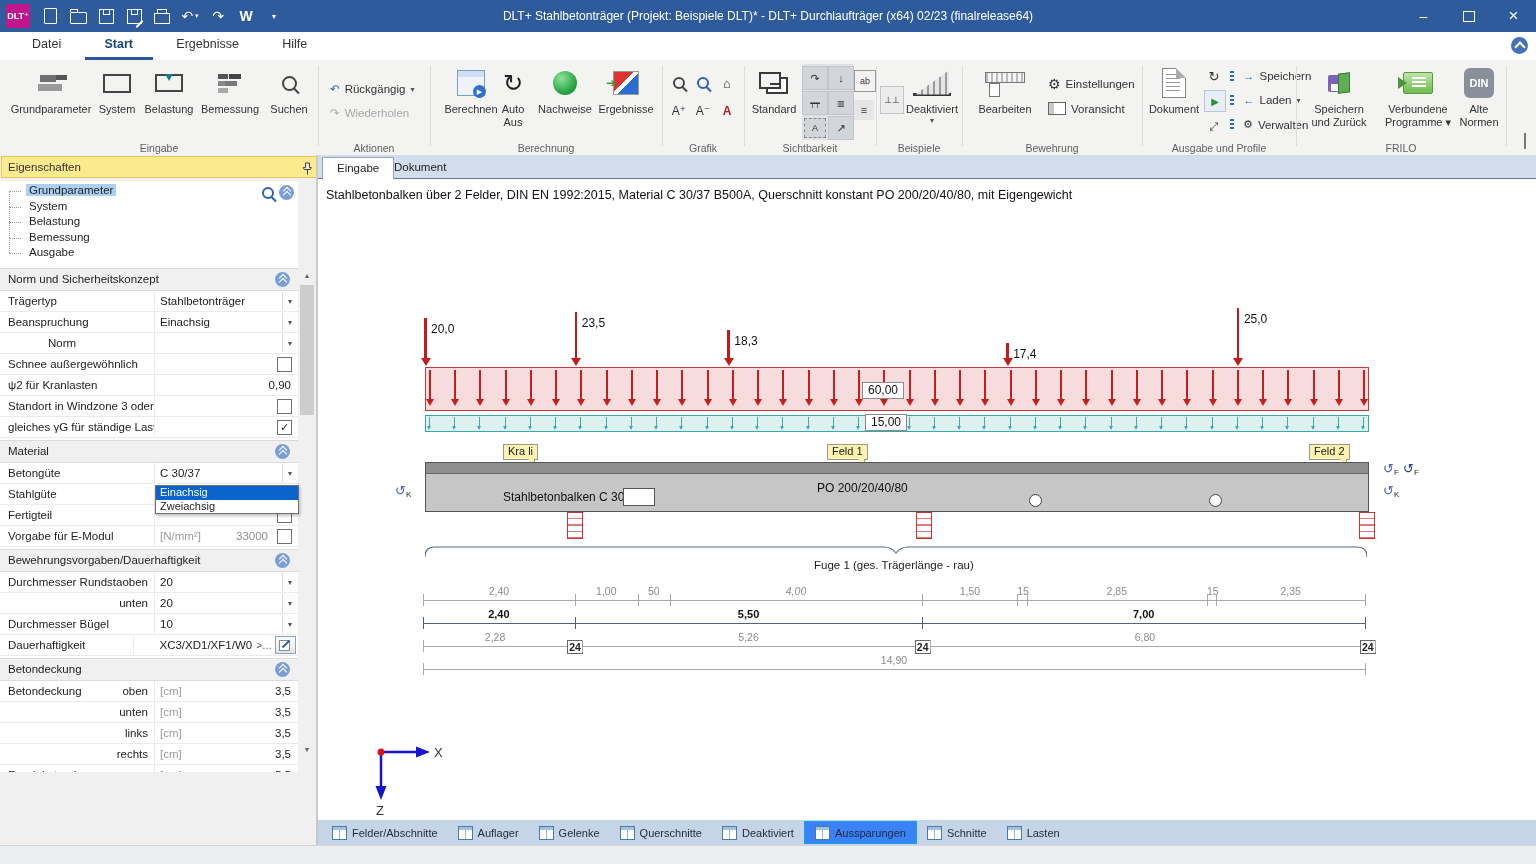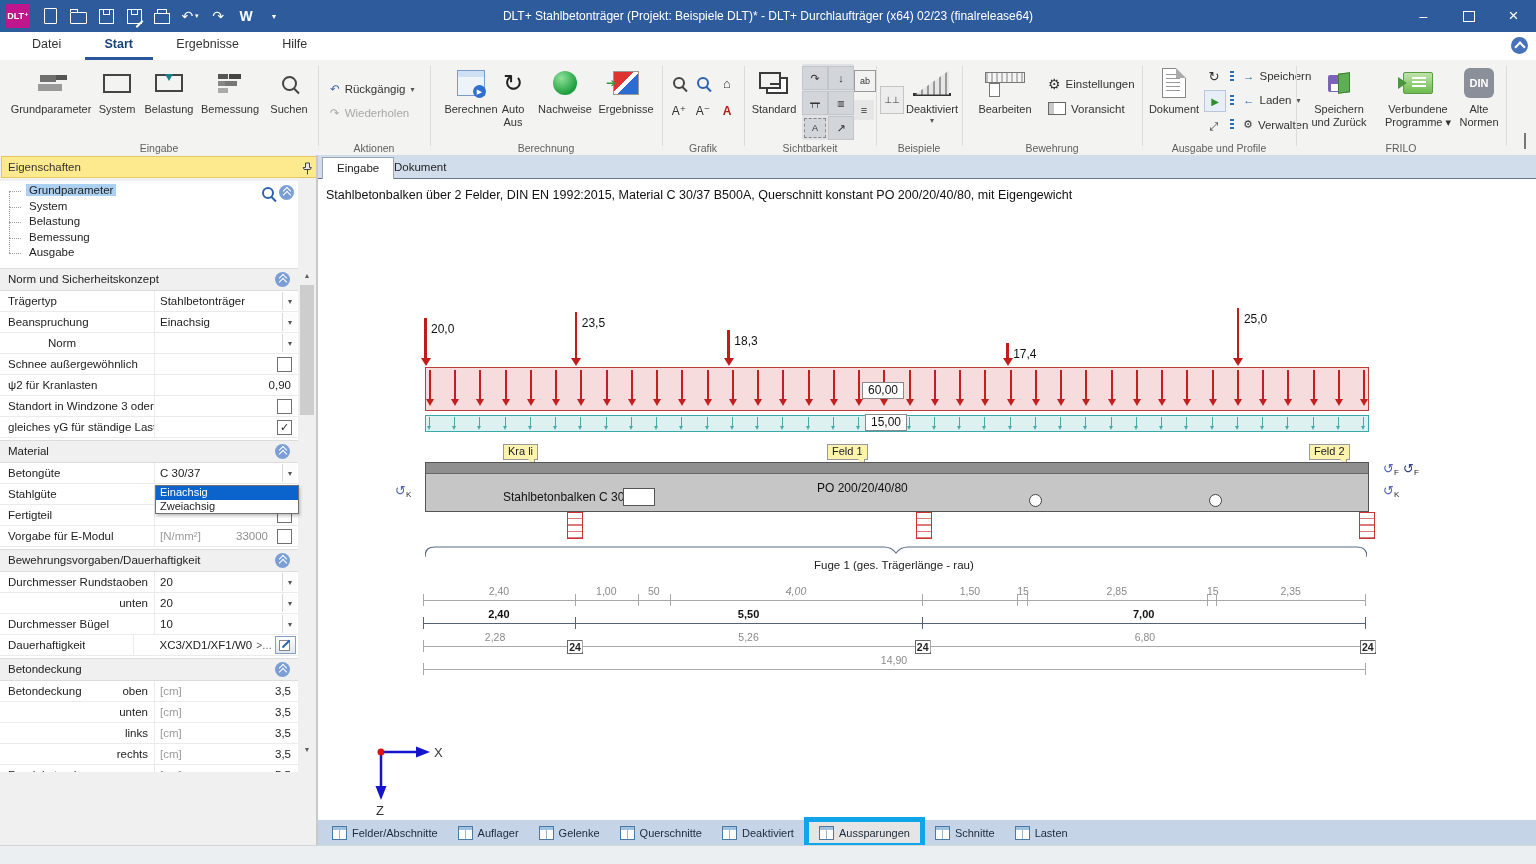--- a/index.html
+++ b/index.html
@@ -171,21 +171,21 @@
   .dlab{position:absolute;top:1px;text-align:center;font-size:10.5px;color:#8a8a8a;white-space:nowrap;}
   .dimrow.bold .dlab{color:#111;font-weight:bold;font-size:11px;}
   .dbox{display:inline-block;background:#fff;border:1px solid #666;color:#222;font-weight:bold;padding:0 1px;position:relative;top:9px;}
   #brace{position:absolute;}
   #fugelab{position:absolute;font-size:11.5px;color:#222;white-space:nowrap;}
   #axes{position:absolute;}
   .axlab{position:absolute;font-size:13px;color:#333;}
   
   #bottombar{position:absolute;left:318px;top:820px;width:1218px;height:25px;background:#c6d4e8;display:flex;align-items:center;padding-left:4px;box-sizing:border-box;}
   .btab{display:flex;align-items:center;gap:5px;height:20px;padding:0 10px;font-size:11px;color:#1c2a3a;white-space:nowrap;}
-  .btab.active{background:#e5e5e5;border:5px solid #0ea5e9;height:21px;}
+  .btab.active{background:#3b82f6;border:1px solid #0ea5e9;height:21px;}
   .btico{width:13px;height:12px;border:1px solid #4a7ba6;background:linear-gradient(#9fc3de 0 3px,#fff 3px);position:relative;}
   .btico::after{content:"";position:absolute;left:6px;top:3px;bottom:0;width:1px;background:#9ab6cc;}
   #statusstrip{position:absolute;left:0;top:845px;width:1536px;height:19px;background:#eceff2;border-top:1px solid #d4d7da;}
 </style>
 </head>
 <body>
 
 <div id="app">
 
   <div id="titlebar">

